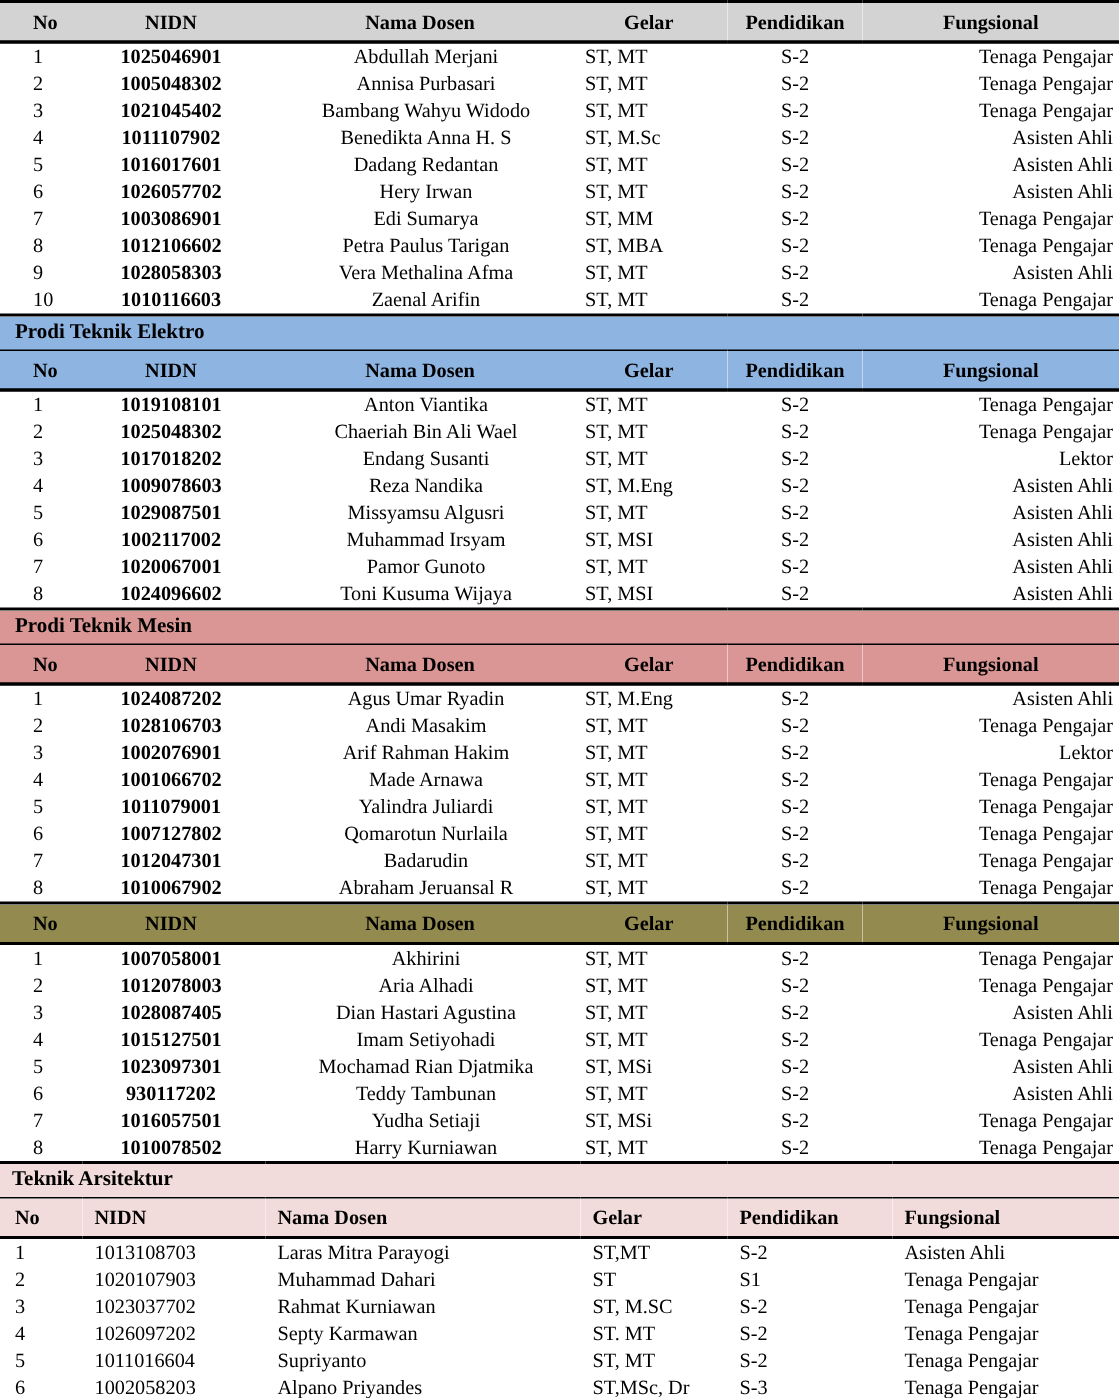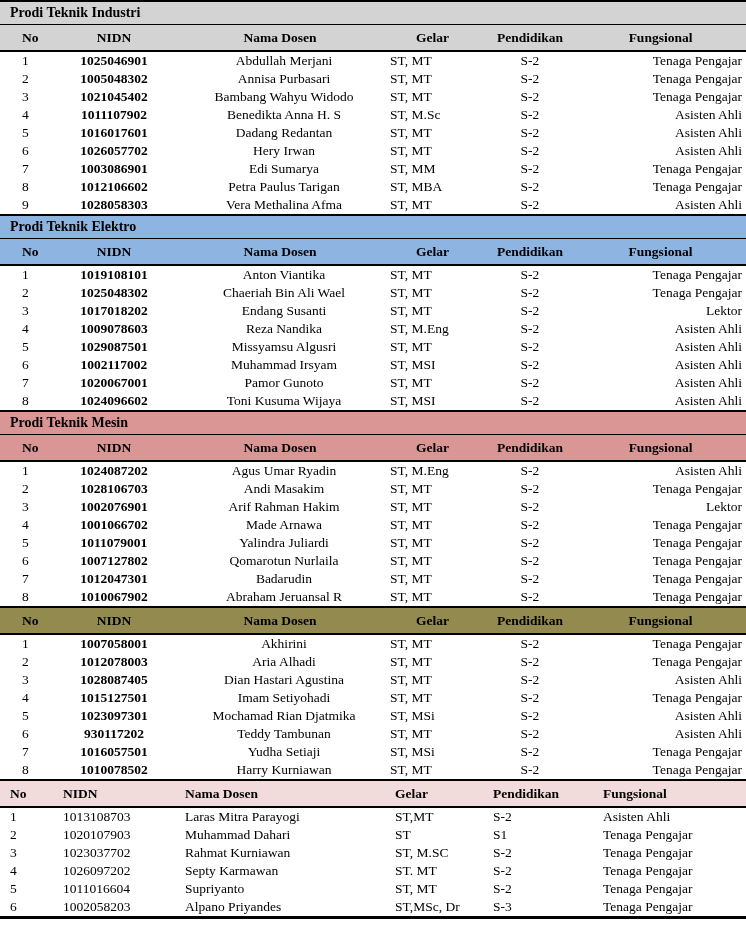--- a/index.html
+++ b/index.html
@@ -64,23 +64,20 @@
     <table class="section v-mixed">
       <colgroup>
         <col style="width: 48px;">
         <col style="width: 132px;">
         <col style="width: 200px;">
         <col style="width: 105px;">
         <col style="width: 90px;">
         <col style="width: 171px;">
       </colgroup>
       <thead>
-        <tr class="title-row">
-          <th colspan="6" style="background: rgb(211, 211, 211);">Prodi Teknik Industri</th>
-        </tr>
         <tr class="header-row">
           <th class="c0" style="background: rgb(211, 211, 211);">No</th>
           <th class="c1" style="background: rgb(211, 211, 211);">NIDN</th>
           <th class="c2" style="background: rgb(211, 211, 211);">Nama Dosen</th>
           <th class="c3" style="background: rgb(211, 211, 211);">Gelar</th>
           <th class="c4" style="background: rgb(211, 211, 211);">Pendidikan</th>
           <th class="c5" style="background: rgb(211, 211, 211);">Fungsional</th>
         </tr>
       </thead>
       <tbody>
@@ -148,20 +145,28 @@
           <td class="c4">S-2</td>
           <td class="c5">Tenaga Pengajar</td>
         </tr>
         <tr>
           <td class="c0">9</td>
           <td class="c1">1028058303</td>
           <td class="c2">Vera Methalina Afma</td>
           <td class="c3">ST, MT</td>
           <td class="c4">S-2</td>
           <td class="c5">Asisten Ahli</td>
+        </tr>
+        <tr>
+          <td class="c0">10</td>
+          <td class="c1">1010116603</td>
+          <td class="c2">Zaenal Arifin</td>
+          <td class="c3">ST, MT</td>
+          <td class="c4">S-2</td>
+          <td class="c5">Tenaga Pengajar</td>
         </tr>
       </tbody>
     </table>
     <table class="section v-mixed">
       <colgroup>
         <col style="width: 48px;">
         <col style="width: 132px;">
         <col style="width: 200px;">
         <col style="width: 105px;">
         <col style="width: 90px;">
@@ -425,20 +430,23 @@
     <table class="section v-left">
       <colgroup>
         <col style="width: 55px;">
         <col style="width: 122px;">
         <col style="width: 210px;">
         <col style="width: 98px;">
         <col style="width: 110px;">
         <col style="width: 151px;">
       </colgroup>
       <thead>
+        <tr class="title-row">
+          <th colspan="6" style="background: rgb(242, 220, 219);">Teknik Arsitektur</th>
+        </tr>
         <tr class="header-row">
           <th class="c0" style="background: rgb(242, 220, 219);">No</th>
           <th class="c1" style="background: rgb(242, 220, 219);">NIDN</th>
           <th class="c2" style="background: rgb(242, 220, 219);">Nama Dosen</th>
           <th class="c3" style="background: rgb(242, 220, 219);">Gelar</th>
           <th class="c4" style="background: rgb(242, 220, 219);">Pendidikan</th>
           <th class="c5" style="background: rgb(242, 220, 219);">Fungsional</th>
         </tr>
       </thead>
       <tbody>

